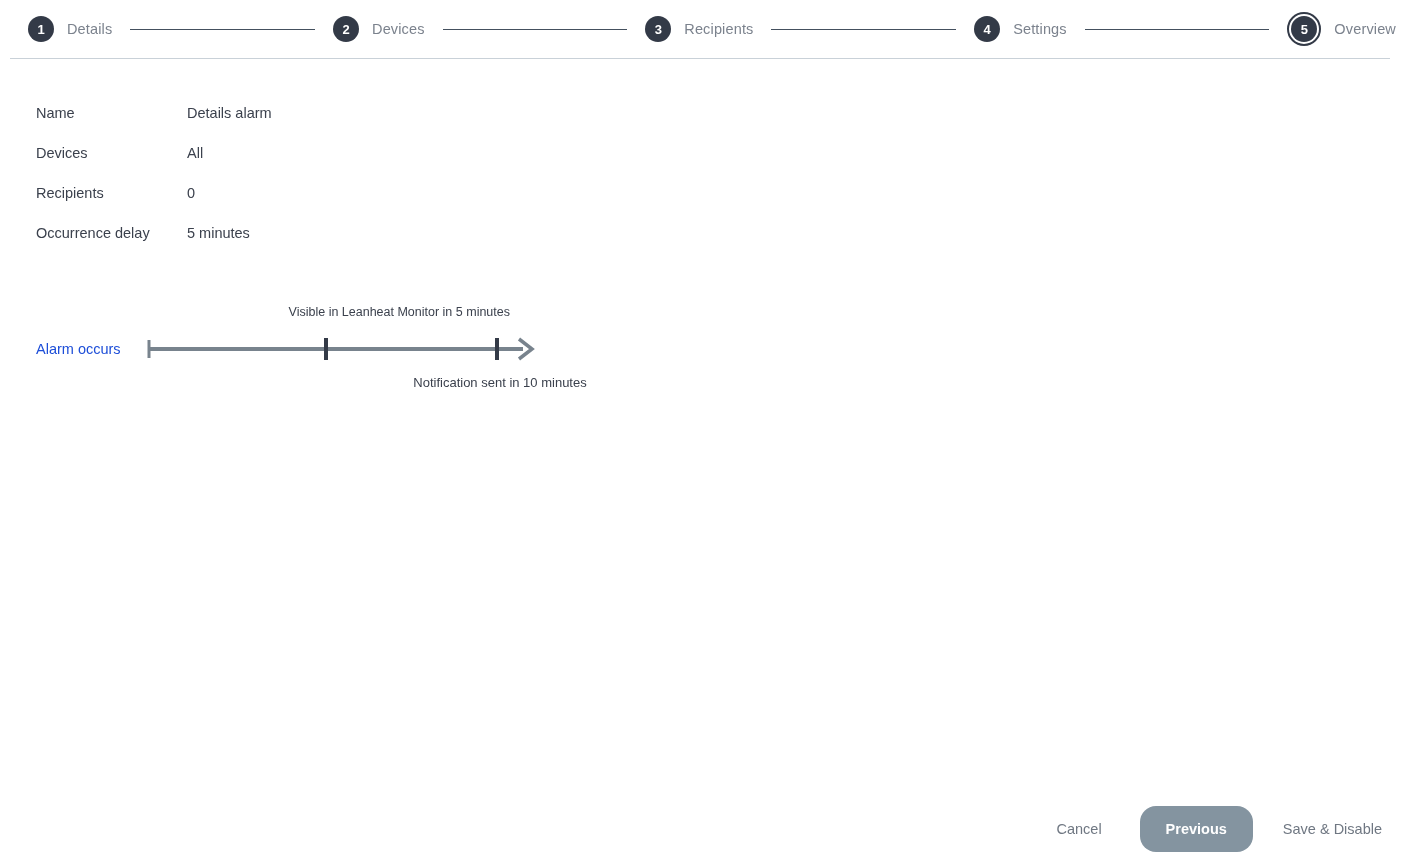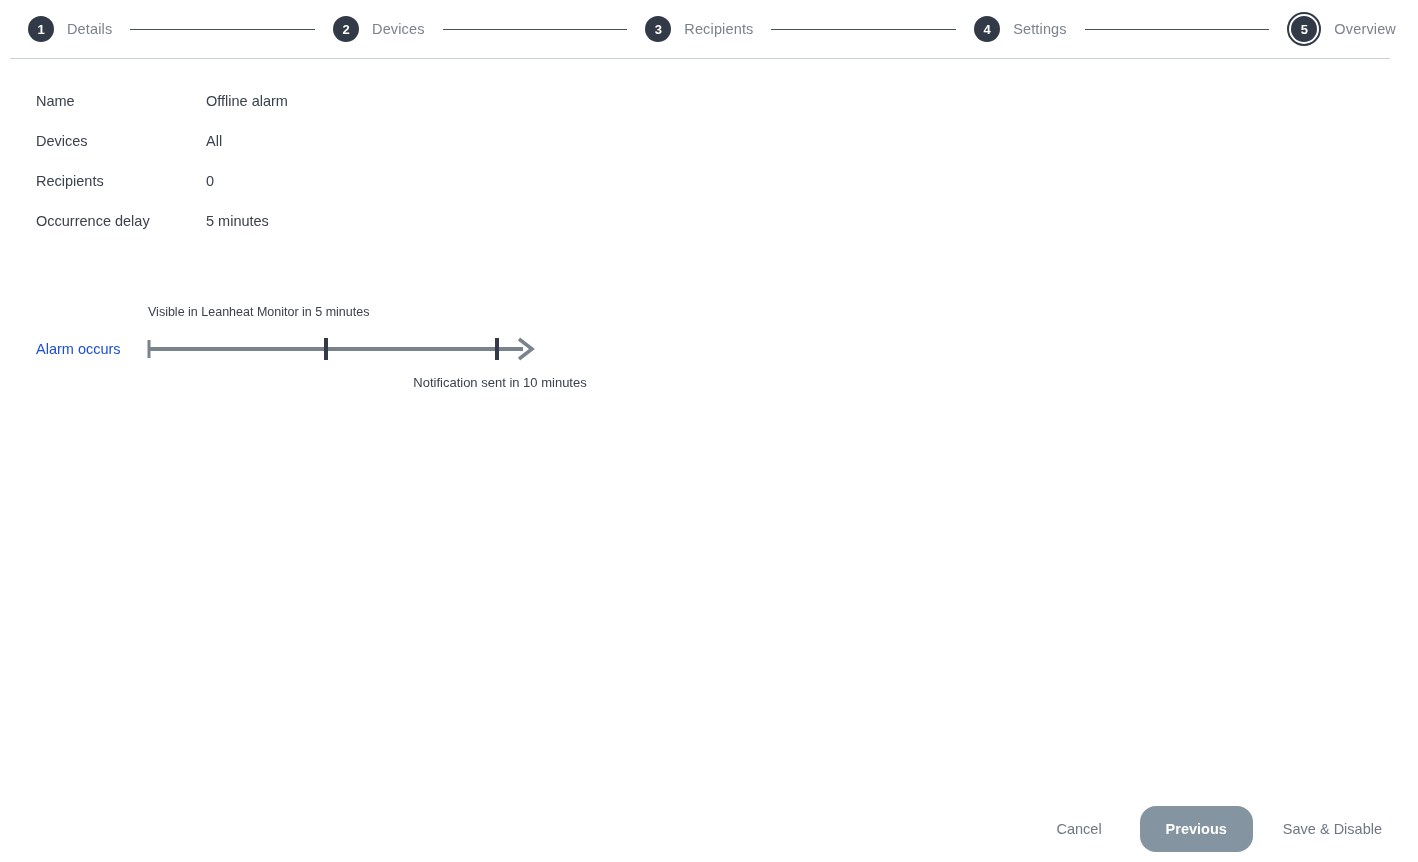--- a/index.html
+++ b/index.html
@@ -93,23 +93,22 @@
 
   
   .summary {
     position: absolute;
     left: 36px;
     top: 93px;
     width: 600px;
   }
   .summary-row {
     display: flex;
-    align-items: flex-start;
+    align-items: center;
     height: 40px;
-    gap: 19px;
   }
   .summary-label {
     width: 151px;
     flex: 0 0 151px;
     font-size: 14.5px;
     color: #3b414d;
   }
   .summary-value {
     font-size: 14.5px;
     color: #3b414d;
@@ -121,21 +120,21 @@
     left: 0;
     top: 300px;
     width: 700px;
     height: 100px;
   }
   .timeline-caption-top {
     position: absolute;
     left: 148px;
     top: 5px;
     width: 362px;
-    text-align: left;
+    text-align: right;
     font-size: 12.5px;
     color: #3b414d;
   }
   .timeline-caption-bottom {
     position: absolute;
     left: 326px;
     top: 75px;
     width: 348px;
     text-align: center;
     font-size: 13px;
@@ -230,21 +229,21 @@
     <div class="step-label">Overview</div>
   </div>
 
 </div>
 <div class="header-divider"></div>
 
 <div class="summary">
 
   <div class="summary-row">
     <div class="summary-label">Name</div>
-    <div class="summary-value">Offline alarm</div>
+    <div class="summary-value">Details alarm</div>
   </div>
 
   <div class="summary-row">
     <div class="summary-label">Devices</div>
     <div class="summary-value">All</div>
   </div>
 
   <div class="summary-row">
     <div class="summary-label">Recipients</div>
     <div class="summary-value">0</div>

